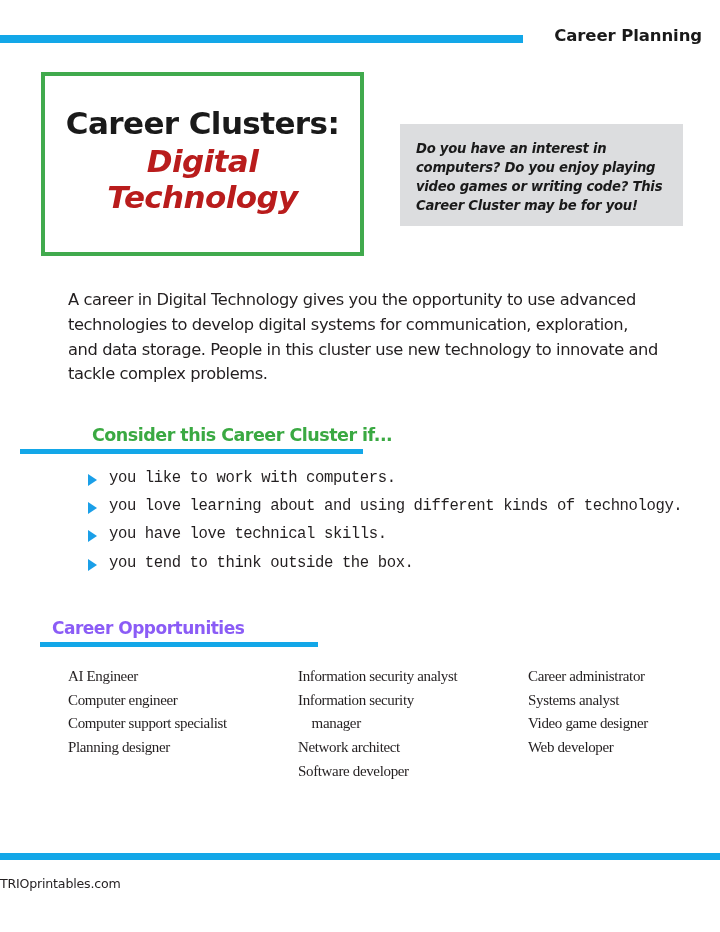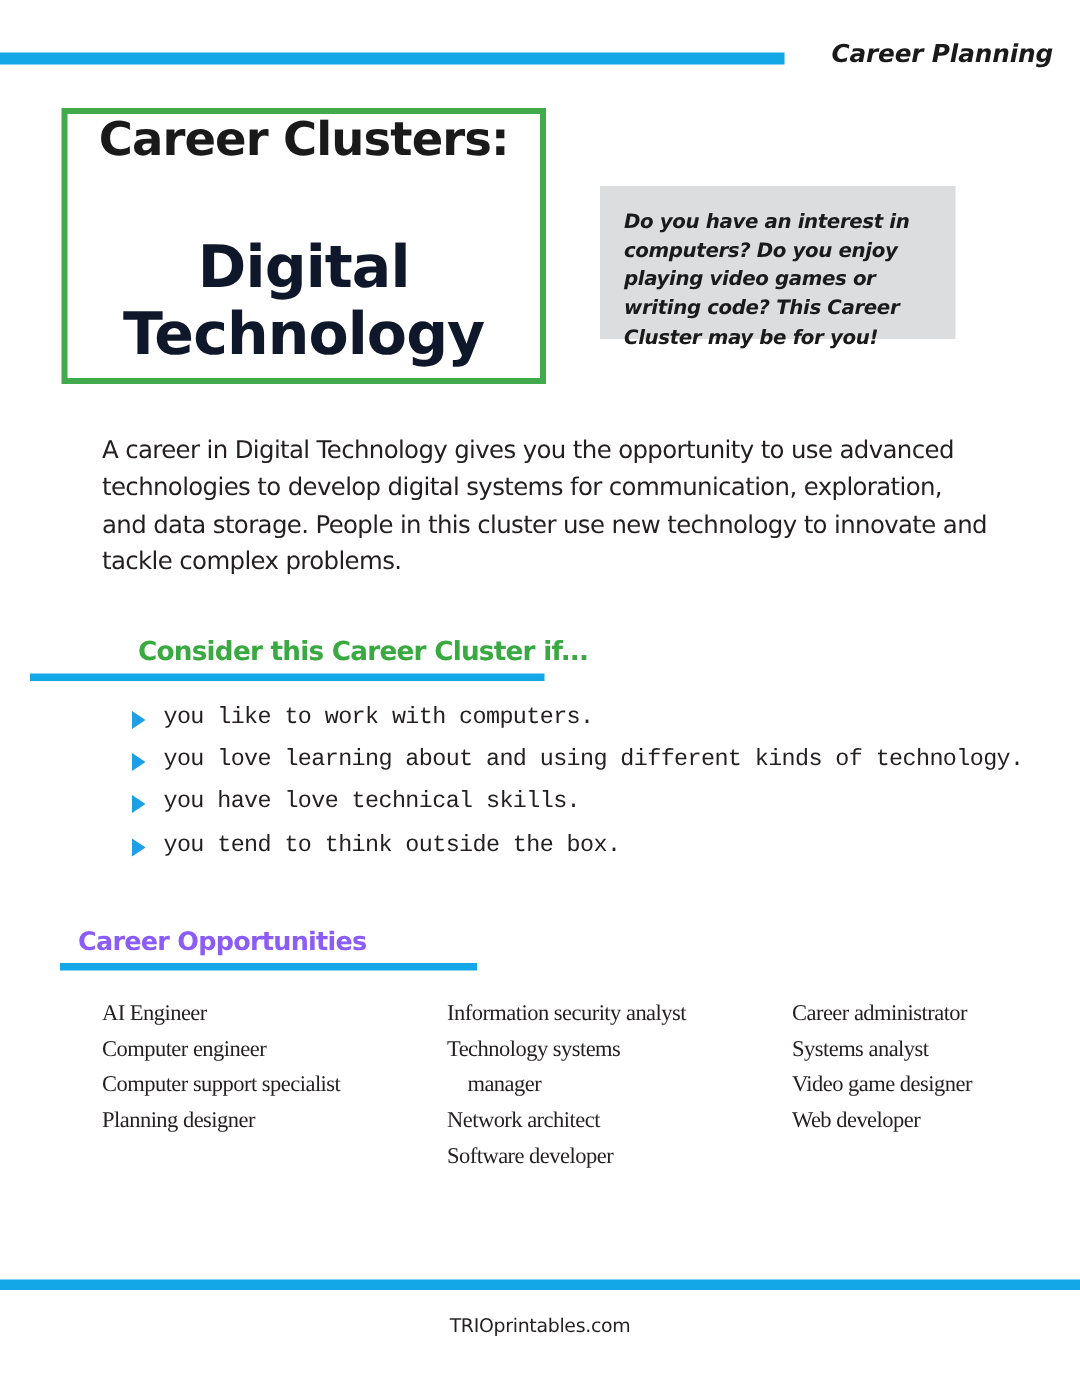--- a/index.html
+++ b/index.html
@@ -28,70 +28,70 @@
     top: 35px;
     width: 523px;
     height: 8px;
     background: #13a7e8;
   }
   .header-label {
     position: absolute;
     right: 18px;
     top: 26px;
     font-family: "DejaVu Sans", sans-serif;
-    font-style: italic;
     font-weight: bold;
     font-size: 16.5px;
     letter-spacing: -0.1px;
     color: #1a1a1a;
     white-space: nowrap;
   }
 
   
   .title-box {
     position: absolute;
     left: 41px;
     top: 72px;
     width: 323px;
     height: 184px;
     box-sizing: border-box;
     border: 4px solid #41aa4d;
     background: #ffffff;
     display: flex;
     flex-direction: column;
     align-items: center;
-    justify-content: space-between;
+    justify-content: center;
     padding-bottom: 6px;
   }
   .title-line-1 {
     font-family: "DejaVu Sans", sans-serif;
     font-weight: bold;
     font-size: 31px;
     line-height: 1.16;
     letter-spacing: -0.6px;
     color: #1a1a1a;
     text-align: center;
   }
   .title-line-2 {
     font-family: "DejaVu Sans", sans-serif;
     font-weight: bold;
-    font-size: 39px;
+    font-size: 31px;
     line-height: 1.16;
     letter-spacing: -0.6px;
-    color: #0f172a;
+    color: #b91c1c;
     text-align: center;
     margin-top: 2px;
+    font-style: italic;
   }
 
   
   .callout {
     position: absolute;
     left: 400px;
     top: 124px;
-    width: 237px;
+    width: 283px;
     height: 102px;
     box-sizing: border-box;
     background: #dcdddf;
     padding: 15px 16px 10px 16px;
   }
   .callout p {
     margin: 0;
     font-family: "DejaVu Sans", sans-serif;
     font-style: italic;
     font-weight: bold;
@@ -226,21 +226,20 @@
     top: 853px;
     width: 720px;
     height: 7px;
     background: #13a7e8;
   }
   .footer-text {
     position: absolute;
     left: 0;
     top: 876px;
     width: 720px;
-    text-align: center;
     font-family: "DejaVu Sans", sans-serif;
     font-size: 12.6px;
     letter-spacing: -0.2px;
     color: #231f20;
   }
 </style>
 </head>
 <body>
 
 <div class="page">
@@ -292,21 +291,21 @@
         <ul>
           <li>AI Engineer</li>
           <li>Computer engineer</li>
           <li>Computer support specialist</li>
           <li>Planning designer</li>
         </ul>
       </div>
       <div class="job-col col-2">
         <ul>
           <li>Information security analyst</li>
-          <li>Technology systems</li>
+          <li>Information security</li>
           <li>    manager</li>
           <li>Network architect</li>
           <li>Software developer</li>
         </ul>
       </div>
       <div class="job-col col-3">
         <ul>
           <li>Career administrator</li>
           <li>Systems analyst</li>
           <li>Video game designer</li>

